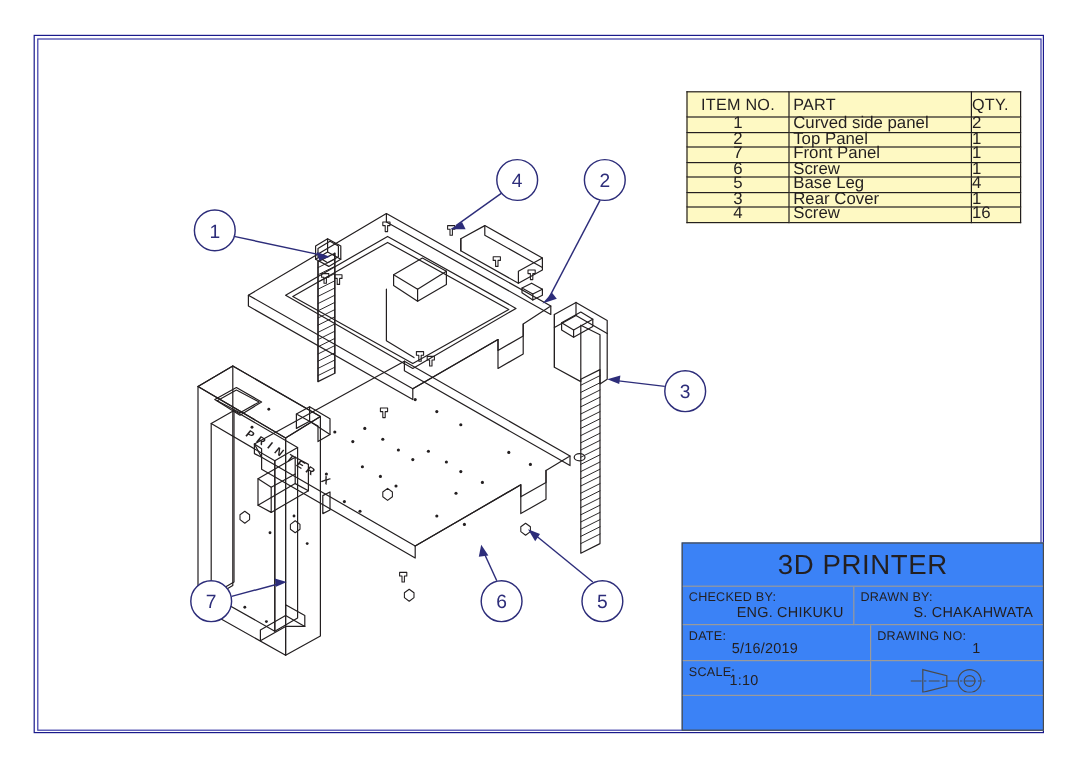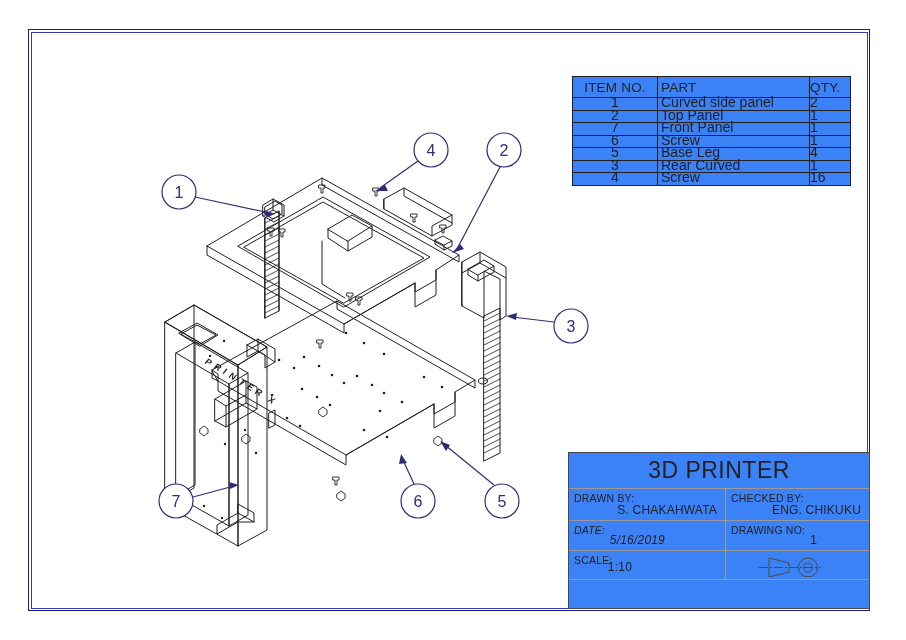--- a/index.html
+++ b/index.html
@@ -37,21 +37,21 @@
     width: 834px; height: 575px;
   }
   #drawing-svg { display: block; }
 
   
   #bom {
     position: absolute;
     left: 572px; top: 76px;
     width: 272px;
     border-collapse: collapse;
-    background: #3b82f6;
+    background: #fef9c3;
     table-layout: fixed;
   }
   #bom th, #bom td {
     border: 1px solid #231f20;
     font-family: "Liberation Sans", sans-serif;
     color: #231f20;
     padding: 0;
     overflow: visible;
     white-space: nowrap;
   }
@@ -439,21 +439,21 @@
           </td>
         <td class="col-qty">
             <span class="cell-txt">4</span>
           </td>
       </tr>
       <tr>
         <td class="col-item">
             <span class="cell-txt">3</span>
           </td>
         <td class="col-part">
-            <span class="cell-txt">Rear Curved</span>
+            <span class="cell-txt">Rear Cover</span>
           </td>
         <td class="col-qty">
             <span class="cell-txt">1</span>
           </td>
       </tr>
       <tr>
         <td class="col-item">
             <span class="cell-txt">4</span>
           </td>
         <td class="col-part">
@@ -466,32 +466,32 @@
     </tbody>
   </table>
 
   <div id="title-block">
 
     <div id="tb-title-row">
       <span id="tb-title">3D PRINTER</span>
     </div>
 
     <div class="tb-row">
+      <div class="tb-cell" style="width:143px;height:32px;">
+        <span class="tb-label">CHECKED BY:</span>
+        <span class="tb-value">ENG. CHIKUKU</span>
+      </div>
       <div class="tb-cell" style="width:157px;height:32px;">
         <span class="tb-label">DRAWN BY:</span>
         <span class="tb-value">S. CHAKAHWATA</span>
       </div>
-      <div class="tb-cell" style="width:143px;height:32px;">
-        <span class="tb-label">CHECKED BY:</span>
-        <span class="tb-value">ENG. CHIKUKU</span>
-      </div>
     </div>
 
     <div class="tb-row">
-      <div class="tb-cell" style="width:157px;height:30px;font-style:italic;">
+      <div class="tb-cell" style="width:157px;height:30px;">
         <span class="tb-label">DATE:</span>
         <span class="tb-value" style="right:60px;">5/16/2019</span>
       </div>
       <div class="tb-cell" style="width:143px;height:30px;">
         <span class="tb-label">DRAWING NO:</span>
         <span class="tb-value" style="right:52px;">1</span>
       </div>
     </div>
 
     <div class="tb-row">

